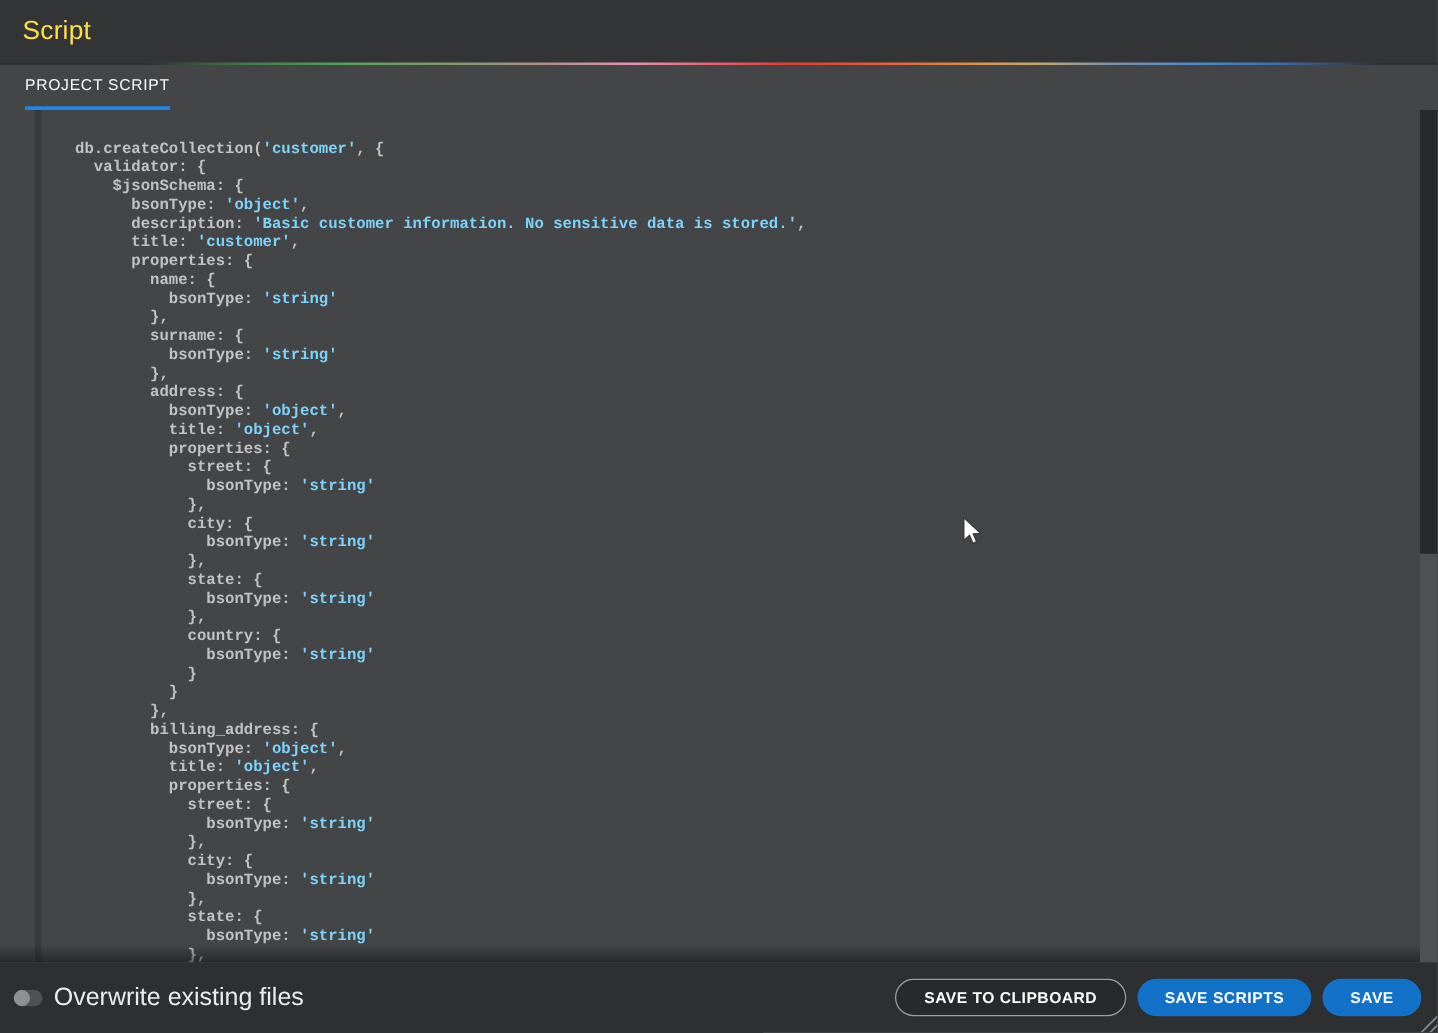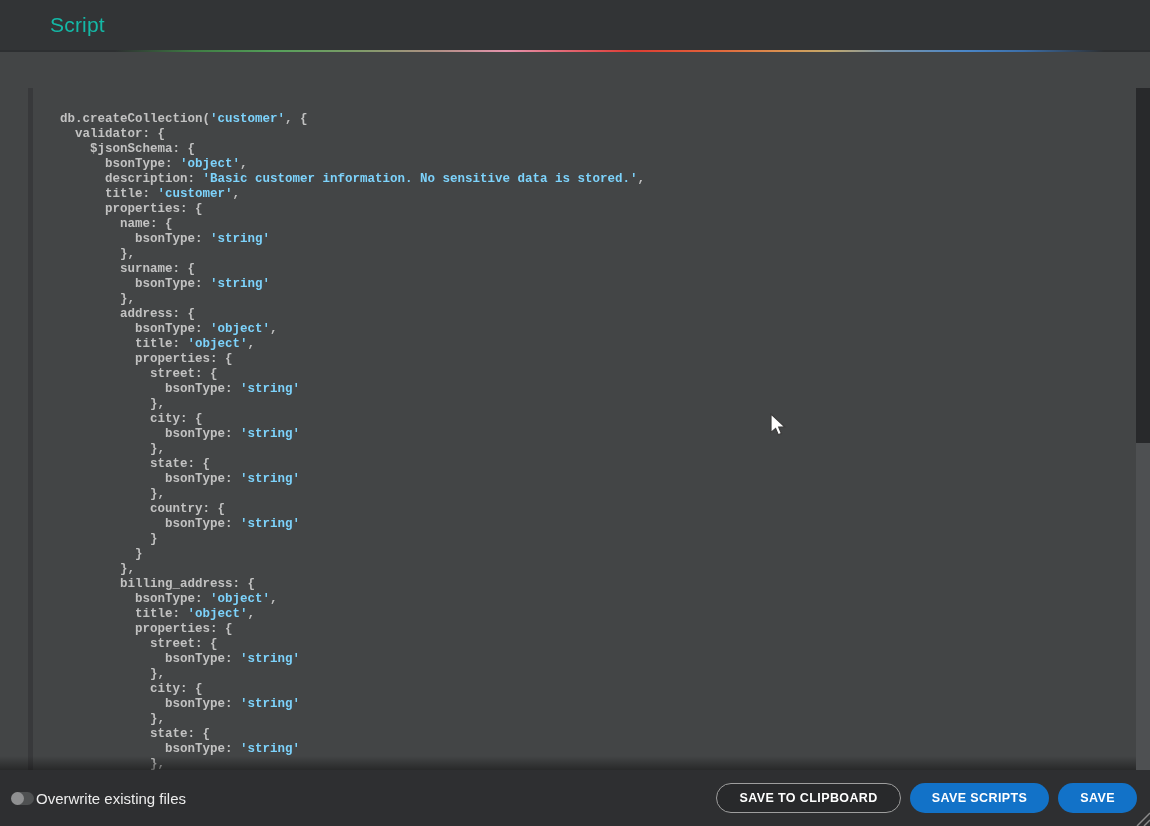--- a/index.html
+++ b/index.html
@@ -25,23 +25,22 @@
     height: 50px;
     background: #323436;
   }
   .hdr-title {
     position: absolute;
     left: 18px;
     top: 0;
     line-height: 50px;
     font-size: 21px;
     font-weight: 400;
-    color: #14b8a6;
+    color: #fde047;
     letter-spacing: 0.2px;
-    margin-left: 32px;
   }
   .rainbow {
     position: absolute;
     top: 50px; left: 0; right: 0;
     height: 2px;
     background: #2d2f31;
   }
   .rainbow-line {
     position: absolute;
     inset: 0;
@@ -167,22 +166,22 @@
   .toggle-knob {
     position: absolute;
     left: -1px;
     top: 0;
     width: 13px;
     height: 13px;
     border-radius: 50%;
     background: #8f9091;
   }
   .toggle-label {
-    margin-left: 2px;
-    font-size: 15px;
+    margin-left: 9px;
+    font-size: 20px;
     color: #ececec;
   }
   .btn-row {
     position: absolute;
     right: 13px;
     top: 13px;
     display: flex;
     align-items: center;
     gap: 9px;
   }
@@ -226,20 +225,25 @@
 <div class="dialog">
 
   <div class="hdr">
     <div class="hdr-title">Script</div>
   </div>
 
   <div class="rainbow">
     <div class="rainbow-line"></div>
   </div>
 
+  <div class="tabbar">
+    <div class="tab">
+      <span class="tab-label">PROJECT SCRIPT</span>
+    </div>
+  </div>
 
   <div class="editor">
     <div class="gutter-line"></div>
     <pre class="code" id="code"><div class="code-line"><span>db.createCollection(</span><span class="str">'customer'</span><span>, {</span></div><div class="code-line"><span>  validator: {</span></div><div class="code-line"><span>    $jsonSchema: {</span></div><div class="code-line"><span>      bsonType: </span><span class="str">'object'</span><span>,</span></div><div class="code-line"><span>      description: </span><span class="str">'Basic customer information. No sensitive data is stored.'</span><span>,</span></div><div class="code-line"><span>      title: </span><span class="str">'customer'</span><span>,</span></div><div class="code-line"><span>      properties: {</span></div><div class="code-line"><span>        name: {</span></div><div class="code-line"><span>          bsonType: </span><span class="str">'string'</span></div><div class="code-line"><span>        },</span></div><div class="code-line"><span>        surname: {</span></div><div class="code-line"><span>          bsonType: </span><span class="str">'string'</span></div><div class="code-line"><span>        },</span></div><div class="code-line"><span>        address: {</span></div><div class="code-line"><span>          bsonType: </span><span class="str">'object'</span><span>,</span></div><div class="code-line"><span>          title: </span><span class="str">'object'</span><span>,</span></div><div class="code-line"><span>          properties: {</span></div><div class="code-line"><span>            street: {</span></div><div class="code-line"><span>              bsonType: </span><span class="str">'string'</span></div><div class="code-line"><span>            },</span></div><div class="code-line"><span>            city: {</span></div><div class="code-line"><span>              bsonType: </span><span class="str">'string'</span></div><div class="code-line"><span>            },</span></div><div class="code-line"><span>            state: {</span></div><div class="code-line"><span>              bsonType: </span><span class="str">'string'</span></div><div class="code-line"><span>            },</span></div><div class="code-line"><span>            country: {</span></div><div class="code-line"><span>              bsonType: </span><span class="str">'string'</span></div><div class="code-line"><span>            }</span></div><div class="code-line"><span>          }</span></div><div class="code-line"><span>        },</span></div><div class="code-line"><span>        billing_address: {</span></div><div class="code-line"><span>          bsonType: </span><span class="str">'object'</span><span>,</span></div><div class="code-line"><span>          title: </span><span class="str">'object'</span><span>,</span></div><div class="code-line"><span>          properties: {</span></div><div class="code-line"><span>            street: {</span></div><div class="code-line"><span>              bsonType: </span><span class="str">'string'</span></div><div class="code-line"><span>            },</span></div><div class="code-line"><span>            city: {</span></div><div class="code-line"><span>              bsonType: </span><span class="str">'string'</span></div><div class="code-line"><span>            },</span></div><div class="code-line"><span>            state: {</span></div><div class="code-line"><span>              bsonType: </span><span class="str">'string'</span></div><div class="code-line"><span>            },</span></div></pre>
   </div>
 
   <div class="scrollbar">
     <div class="scroll-thumb"></div>
   </div>
 

